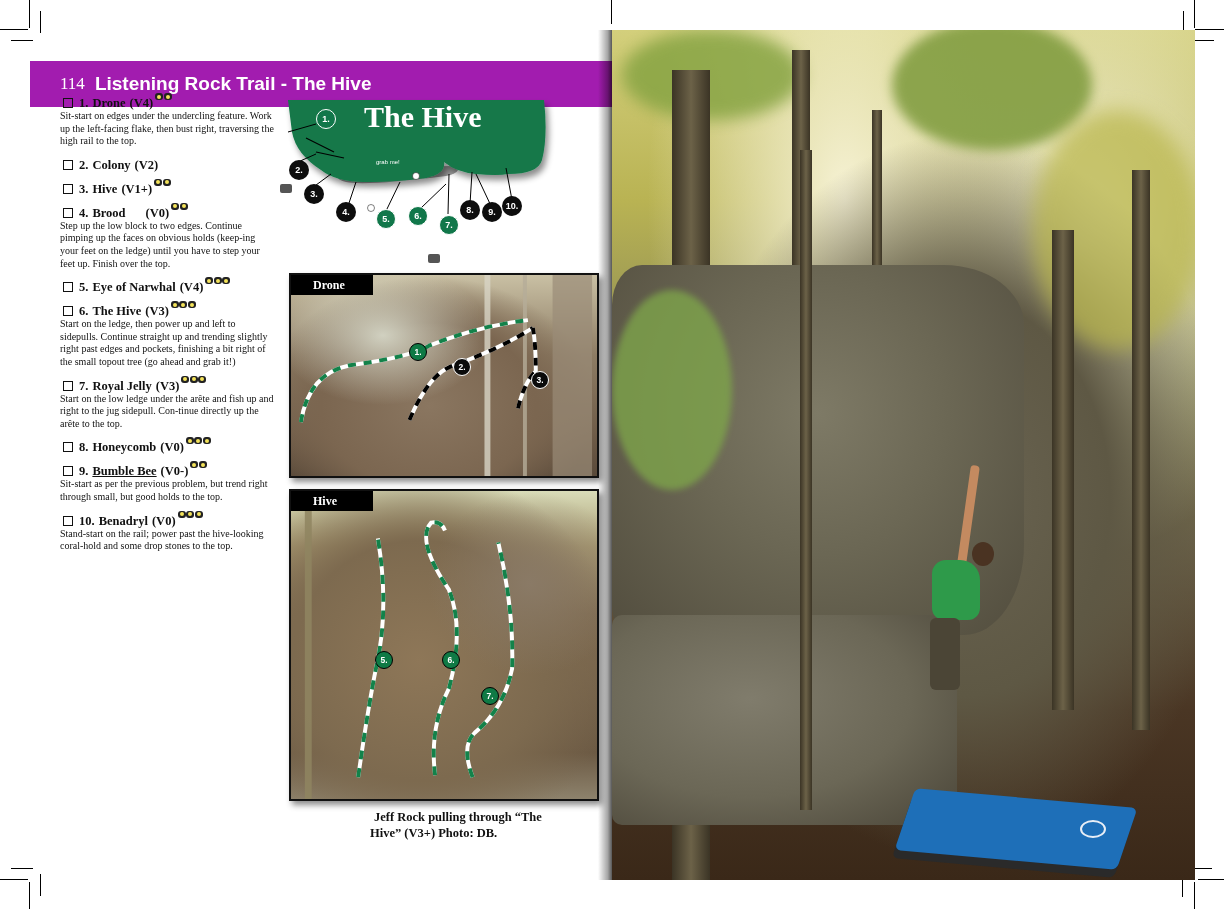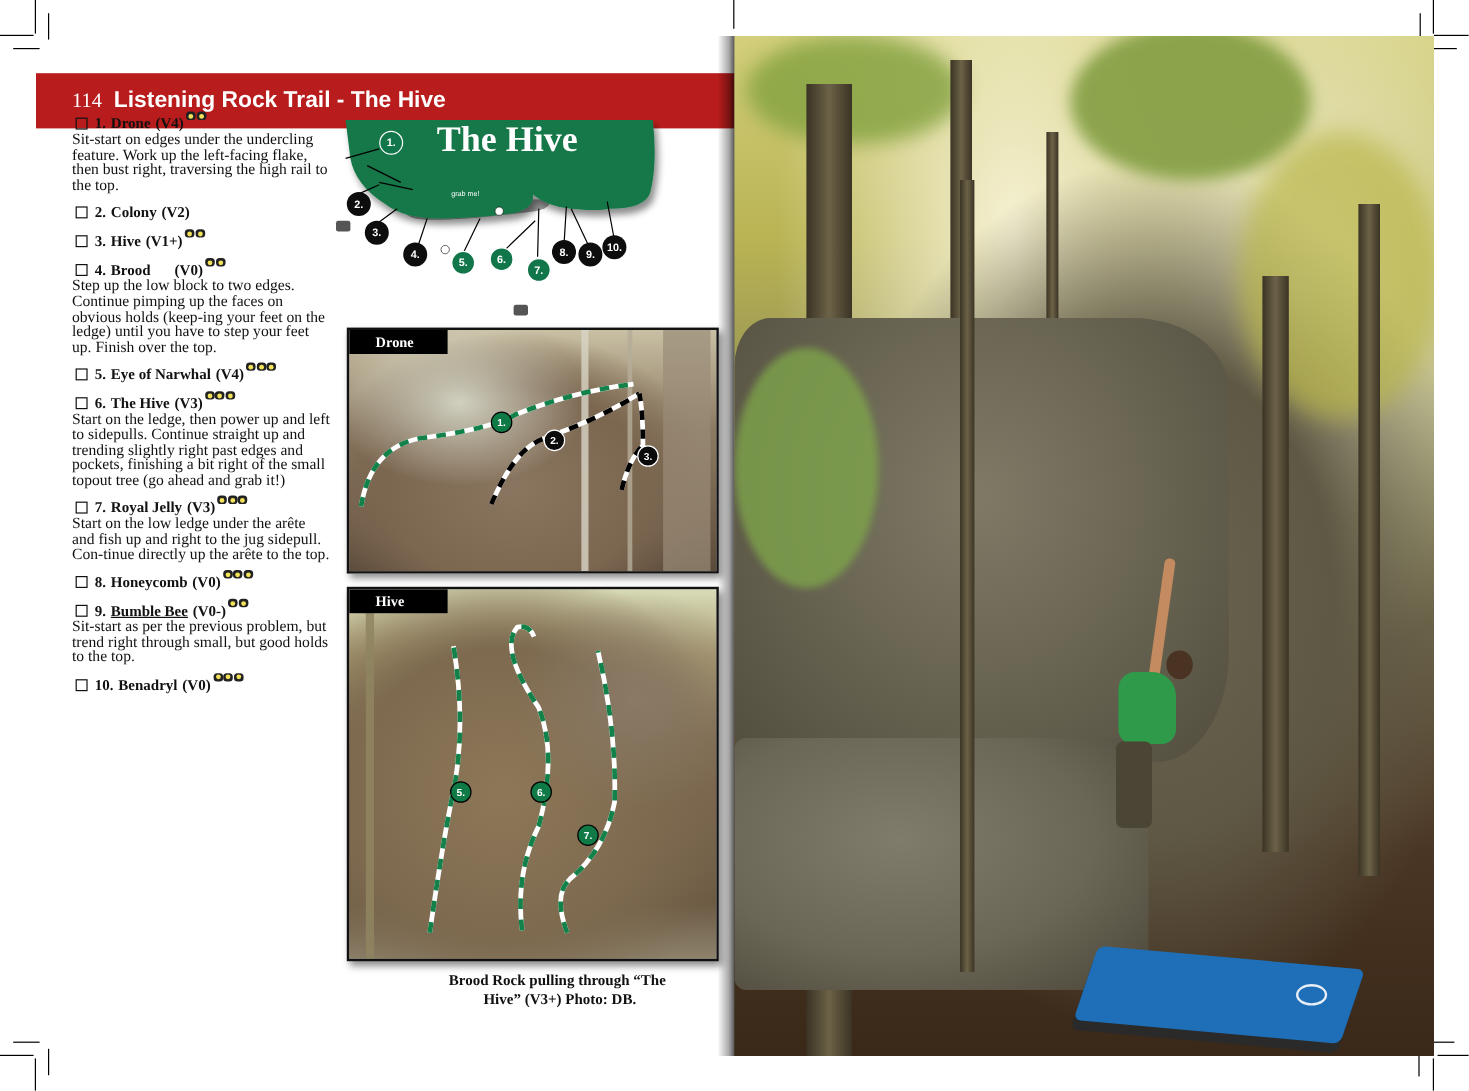--- a/index.html
+++ b/index.html
@@ -5,21 +5,21 @@
   * { box-sizing: border-box; margin: 0; padding: 0; }
   html, body { width: 1224px; height: 909px; background: #ffffff; overflow: hidden; }
   body { position: relative; font-family: "Liberation Serif", "DejaVu Serif", serif; color: #111; }
 
   
   .crop { position: absolute; background: #000; }
 
   
   .header-band {
     position: absolute; left: 30px; top: 61px; width: 582px; height: 46px;
-    background: #b91c1c;
+    background: #a21caf;
     display: flex; align-items: center; padding-left: 30px;
   }
   .header-band .page-num {
     font-family: "Liberation Serif", serif; font-size: 17px; color: #fff; margin-right: 10px;
   }
   .header-band .title {
     font-family: "Liberation Sans", sans-serif; font-weight: bold; font-size: 19px; color: #fff;
   }
 
   
@@ -28,21 +28,21 @@
   .problem-head { display: flex; align-items: flex-start; font-weight: bold; font-size: 12.5px; line-height: 14px; }
   .checkbox {
     display: inline-block; width: 10px; height: 10px; border: 1px solid #111; margin: 2px 6px 0 3px; flex-shrink: 0;
   }
   .stars { display: inline-flex; margin-left: 2px; margin-top: -3px; }
   .star {
     width: 8px; height: 7px; border-radius: 3px; background: #222;
     display: inline-flex; align-items: center; justify-content: center; margin-right: 0.5px;
   }
   .star::after { content: ""; width: 4px; height: 4px; border-radius: 50%; background: #f4e35a; }
-  .problem-desc { font-size: 13px; line-height: 12.6px; color: #111; }
+  .problem-desc { font-size: 10px; line-height: 12.6px; color: #111; }
 
   
   .map { position: absolute; left: 276px; top: 96px; width: 300px; height: 178px; }
   .map-title {
     position: absolute; left: 88px; top: 4px; font-family: "Liberation Serif", serif;
     font-weight: bold; font-size: 30px; color: #ffffff;
   }
   .map-label {
     position: absolute; width: 20px; height: 20px; border-radius: 50%;
     font-family: "Liberation Sans", sans-serif; font-weight: bold; font-size: 9px; color: #fff;
@@ -283,20 +283,21 @@
         <span class="checkbox"></span>
         <span style="margin-right: 4px;">10.</span>
         <span style="margin-right: 4px;">Benadryl</span>
         <span>(V0)</span>
         <span class="stars">
           <span class="star"></span>
           <span class="star"></span>
           <span class="star"></span>
         </span>
       </div>
+      <div class="problem-desc">Stand-start on the rail; power past the hive-looking coral-hold and some drop stones to the top.</div>
     </div>
   </div>
 
 <div class="map">
   <svg width="300" height="178" viewBox="0 0 300 178" style="position:absolute;left:0;top:0;">
     <defs>
       <filter id="sh" x="-10%" y="-10%" width="130%" height="140%">
         <feDropShadow dx="3" dy="5" stdDeviation="3" flood-color="#000" flood-opacity="0.45"></feDropShadow>
       </filter>
     </defs>
@@ -361,22 +362,22 @@
     <path d="M146 288 Q140 240 160 200 Q176 140 160 100 Q126 50 142 32 Q152 30 156 40" fill="none" stroke="#13824a" stroke-width="4" stroke-dasharray="9 9"></path>
     <path d="M184 290 Q172 258 186 245 Q216 220 224 180 Q226 120 210 52" fill="none" stroke="#fff" stroke-width="4"></path>
     <path d="M184 290 Q172 258 186 245 Q216 220 224 180 Q226 120 210 52" fill="none" stroke="#13824a" stroke-width="4" stroke-dasharray="9 9"></path>
   </svg>
   <div class="route-label green" style="left:84px;top:160px;">5.</div>
   <div class="route-label green" style="left:151px;top:160px;">6.</div>
   <div class="route-label green" style="left:190px;top:196px;">7.</div>
 </div>
 
 <div class="caption">
-  <div style="text-align:left;padding-left:4px;">Brood Rock pulling through “The</div>
-  <div style="text-align:center;padding-right:2px;">Hive” (V3+)  Photo: DB.</div>
+  <div style="text-align:left;padding-left:4px;">Jeff Rock pulling through “The</div>
+  <div style="text-align:left;padding-right:2px;">Hive” (V3+)  Photo: DB.</div>
 </div>
 
 <div class="spine-shadow"></div>
 <div class="main-photo">
   <div class="leaf-blob" style="left:280px;top:-10px;width:200px;height:130px;background:#7d9a3c;filter:blur(6px);"></div>
   <div class="leaf-blob" style="left:10px;top:0px;width:180px;height:90px;background:#87a443;filter:blur(8px);"></div>
   <div class="leaf-blob" style="left:420px;top:80px;width:170px;height:240px;background:#b9b64a;filter:blur(10px);opacity:0.7;"></div>
   <div class="tree" style="left:60px;top:40px;width:38px;height:810px;"></div>
   <div class="tree" style="left:180px;top:20px;width:18px;height:240px;"></div>
   <div class="tree" style="left:260px;top:80px;width:10px;height:180px;"></div>

